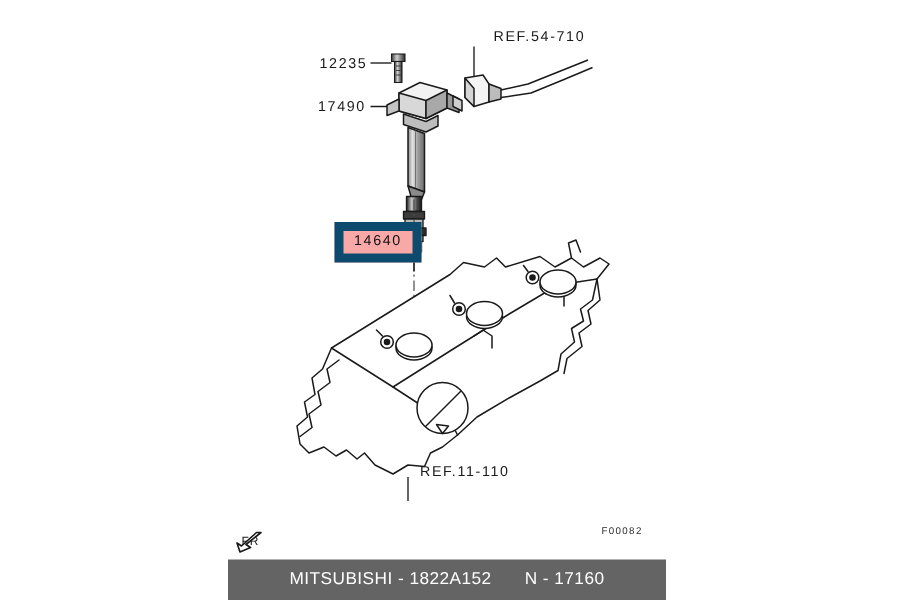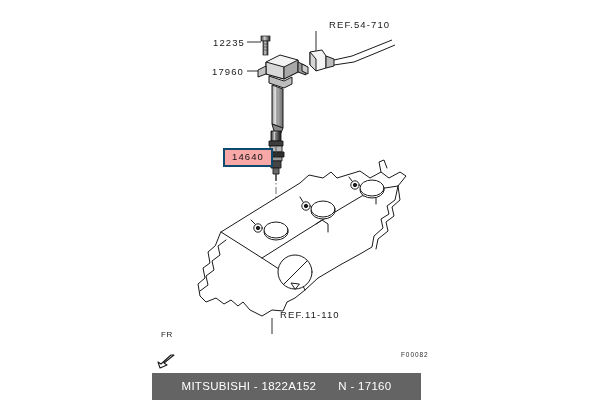--- a/index.html
+++ b/index.html
@@ -41,34 +41,34 @@
   .lbl-ref54 { left: 284px; top: 20px; margin-left: 45px; }
   .lbl-ref11 { left: 235px; top: 310px; margin-left: 45px; }
 
   
   .chip {
     position: absolute;
     left: 223px;
     top: 148px;
     padding: 2px 7px 3px 7px;
     background: #f9a8a8;
-    border: 2px solid #0c4a6e;
+    border: 6px solid #0c4a6e;
     font-family: "Liberation Sans", sans-serif;
     font-size: 9.5px;
     letter-spacing: 1.1px;
     color: #111111;
     line-height: 1;
     box-sizing: border-box;
   }
 
   
   .fr-text {
     position: absolute;
     left: 161px;
-    top: 331px;
+    top: 357px;
     font-family: Liberation Sans, sans-serif;
     font-size: 8px;
     letter-spacing: 0.6px;
     color: #1a1a1a;
     line-height: 1;
   }
   .fr-arrow {
     position: absolute;
     left: 155px;
     top: 352px;
@@ -86,21 +86,21 @@
     letter-spacing: 0.9px;
     color: #2b2b2b;
     line-height: 1;
   }
 
   
   .footer {
     position: absolute;
     left: 152px;
     top: 373px;
-    width: 269px;
+    width: 292px;
     height: 27px;
     background: #646464;
     display: flex;
     align-items: center;
     justify-content: center;
     gap: 22px;
   }
   .footer-text {
     font-family: "Liberation Sans", sans-serif;
     font-size: 11.5px;
@@ -235,21 +235,21 @@
 
       <path d="M398,186 L400,200 L392,207 L394,216 L386,222 L388,231 L378,239 L376,249" fill="none"></path>
       <path d="M226,240 L218,246 L220,255 L212,261 L214,270 L206,276 L208,285 L200,291" fill="none"></path>
 
       <path d="M381,172 L379,162 L384,160 L387,168" fill="#ffffff"></path>
     </g>
   </svg>
 
   <div class="lbl lbl-14699">12235</div>
 
-  <div class="lbl lbl-14610">17960</div>
+  <div class="lbl lbl-14610">17490</div>
 
   <div class="lbl lbl-ref54">REF.54-710</div>
 
   <div class="chip">14640</div>
 
   <div class="lbl lbl-ref11">REF.11-110</div>
 
   <div class="fr-text">FR</div>
 
   <svg class="fr-arrow" viewBox="0 0 24 20">

